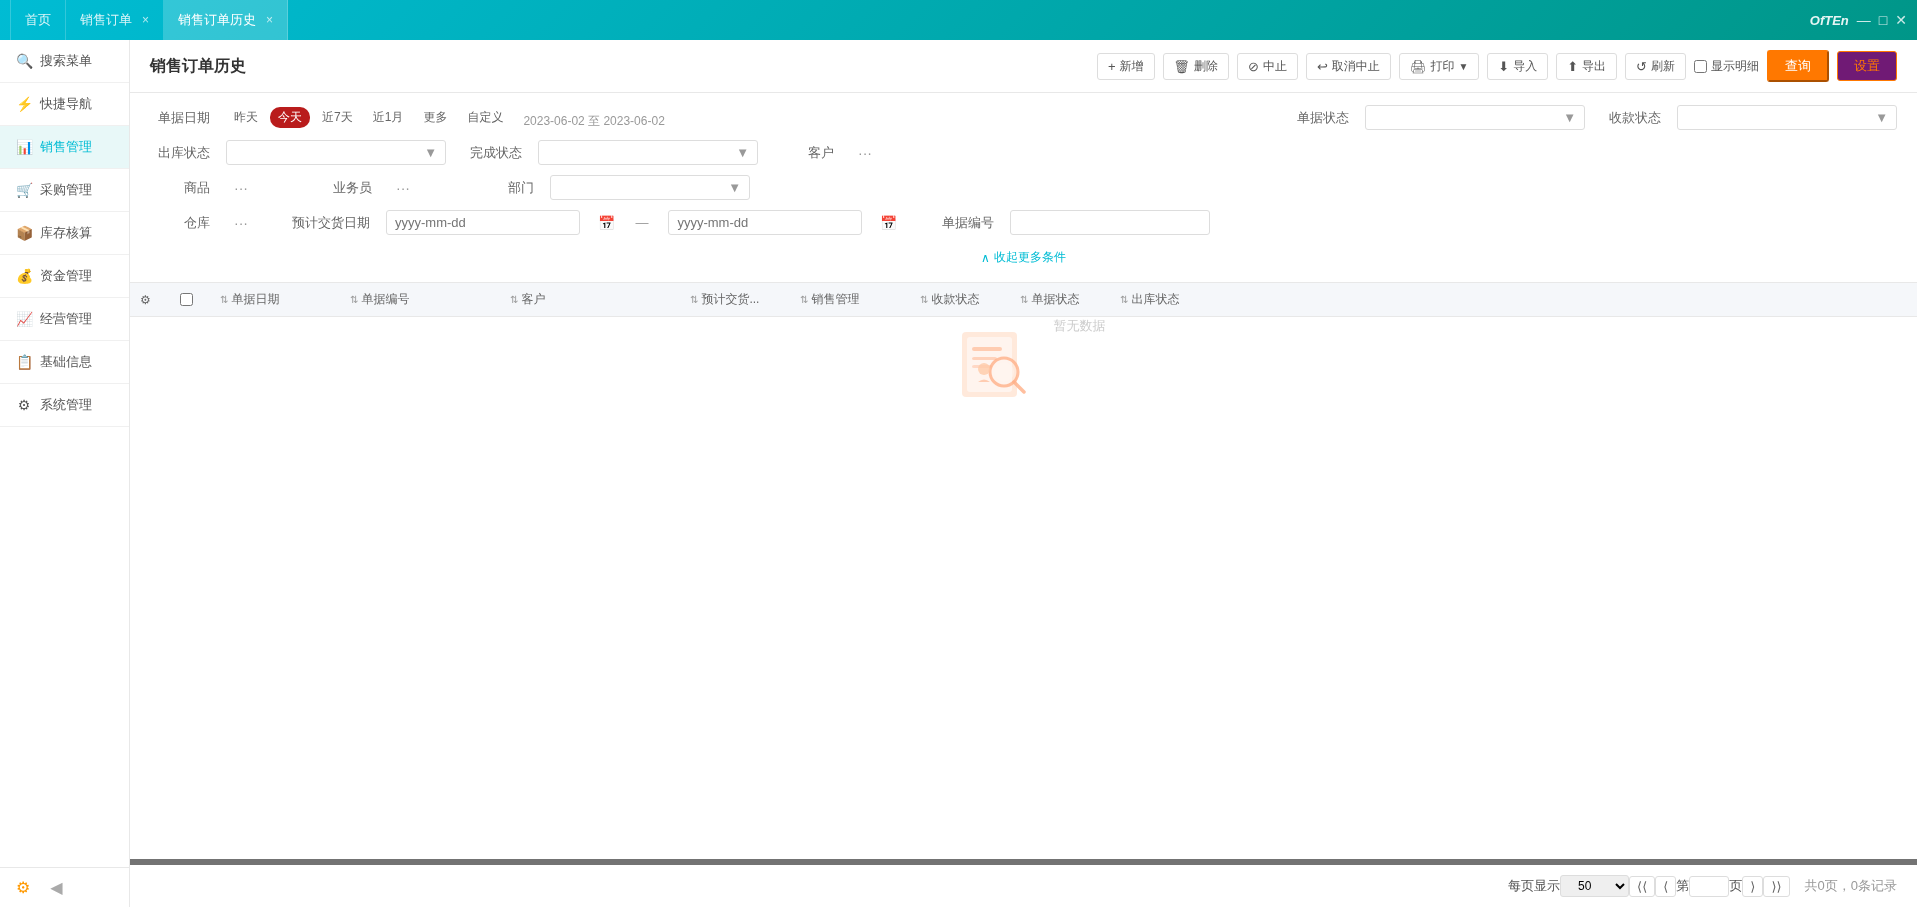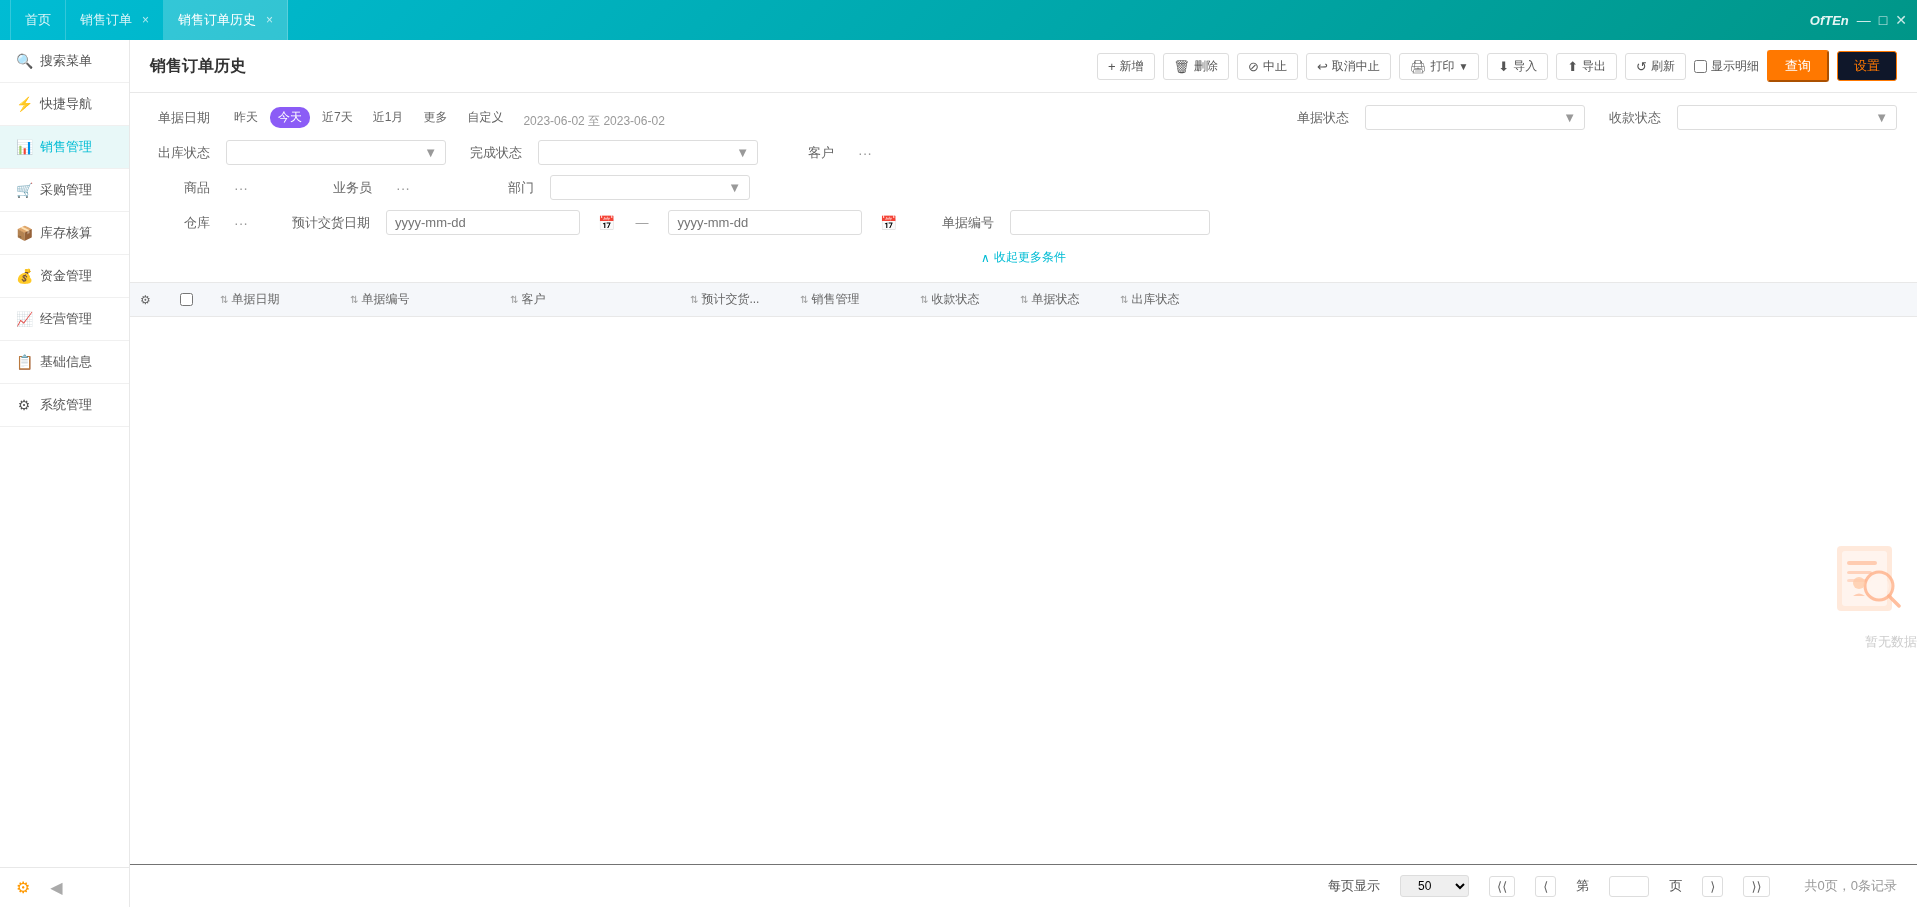--- a/index.html
+++ b/index.html
@@ -123,21 +123,21 @@
     .btn-primary {
       background: #ff7800;
       color: #fff;
       border-color: #ff7800;
       border-radius: 3px;
       padding: 5px 16px;
       font-size: 13px;
       cursor: pointer;
     }
     .btn-setting {
-      background: #0f172a;
+      background: #701a75;
       color: #ff7800;
       border: 1px solid #ff7800;
       border-radius: 3px;
       padding: 5px 16px;
       font-size: 13px;
       cursor: pointer;
     }
     .checkbox-display { display: flex; align-items: center; gap: 4px; font-size: 12px; color: #555; }
 
     
@@ -173,21 +173,21 @@
       gap: 4px;
     }
     .date-tab {
       padding: 2px 8px;
       border-radius: 10px;
       font-size: 12px;
       cursor: pointer;
       color: #666;
     }
     .date-tab.active {
-      background: #8b5cf6;
+      background: #b91c1c;
       color: #fff;
     }
     .date-range-text { font-size: 12px; color: #999; margin-top: 8px; }
     .filter-select {
       display: flex;
       align-items: center;
       border: 1px solid #ddd;
       border-radius: 3px;
       padding: 4px 8px;
       background: #fff;
@@ -264,35 +264,35 @@
     .col-amount { width: 120px; flex-shrink: 0; }
     .col-receipt { width: 100px; flex-shrink: 0; }
     .col-status { width: 100px; flex-shrink: 0; }
     .col-out { width: 100px; flex-shrink: 0; }
     .col-action { flex: 1; text-align: right; padding-right: 20px; }
 
     
     .empty-state {
       flex: 1;
       display: flex;
-      flex-direction: column;
-      align-items: flex-end;
+      flex-direction: row;
+      align-items: flex-start;
       justify-content: center;
       gap: 12px;
     }
 
     
     .table-footer {
       background: #fff;
-      border-top: 1px solid #737373;
+      border-top: 6px solid #737373;
       padding: 10px 20px;
       display: flex;
       align-items: center;
       justify-content: flex-end;
-      gap: 20px;
+      gap: 0;
       font-size: 13px;
       color: #555;
       flex-shrink: 0;
     }
     .page-size-select {
       border: 1px solid #ddd;
       border-radius: 3px;
       padding: 2px 13px;
       font-size: 12px;
     }

